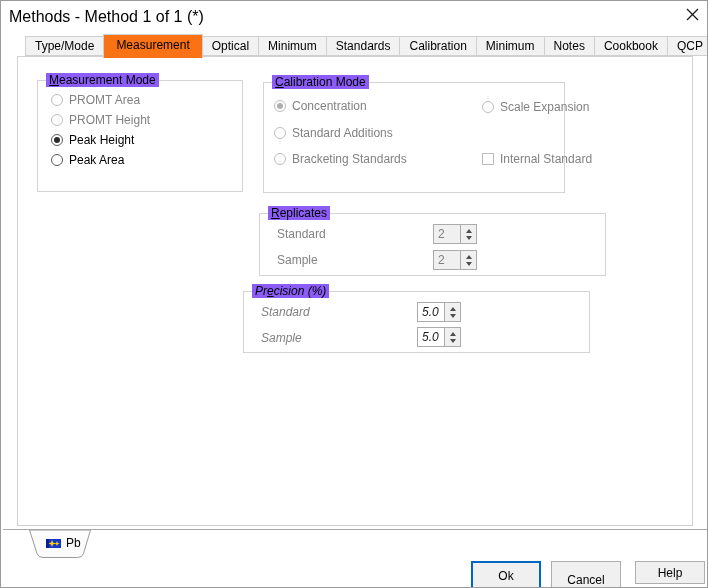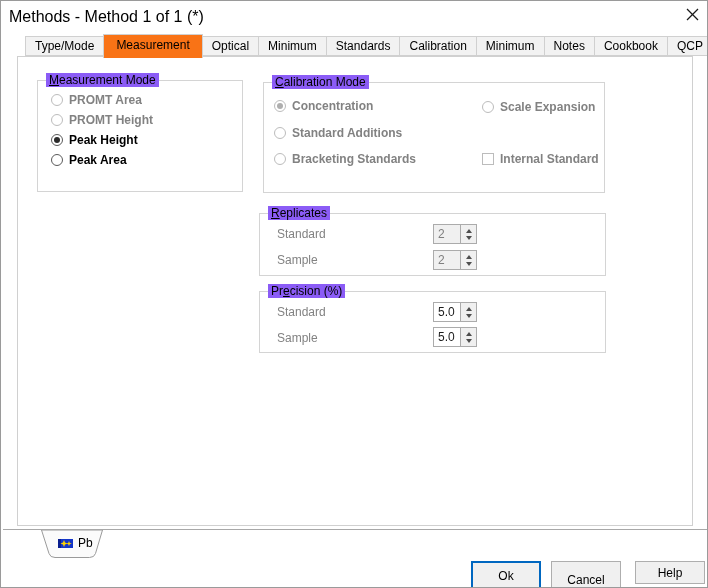--- a/index.html
+++ b/index.html
@@ -21,21 +21,21 @@
   .tab.active{
     height:24px;line-height:20px;background:#f97316;border-bottom:none;
     margin-bottom:-2px;position:relative;z-index:4;padding:0 12px;
   }
   .panel{left:16px;top:55px;width:676px;height:470px;border:1px solid #d0d0d0;background:#fff;box-sizing:border-box;z-index:1;}
   
   .gbox{border:1px solid #d4d4d4;box-sizing:border-box;z-index:2;}
   .legend{position:absolute;top:-8px;left:8px;background:#8b5cf6;padding:0 3px;color:#000;white-space:nowrap;}
   .mn{text-decoration:underline;}
   
-  .opt{display:flex;align-items:center;gap:6px;white-space:nowrap;font-weight:bold;}
+  .opt{display:flex;align-items:center;gap:6px;white-space:nowrap;}
   .radio{width:12px;height:12px;border-radius:50%;border:1px solid #5a5a5a;background:#fff;box-sizing:border-box;position:relative;flex:0 0 auto;}
   .radio.sel::after{content:"";position:absolute;left:2px;top:2px;width:6px;height:6px;border-radius:50%;background:#2b2b2b;}
   .radio.dis{border-color:#bcbcbc;}
   .radio.dis.sel::after{background:#aeaeae;}
   .checkbox{width:12px;height:12px;border:1px solid #bcbcbc;background:#fff;box-sizing:border-box;flex:0 0 auto;}
   .dis-text{color:#828282;}
   
   .tfield{
     box-sizing:border-box;border:1px solid #c2c2c2;background:#f1f1f1;
     padding:0 5px;line-height:19px;color:#5d5d5d;
@@ -54,21 +54,21 @@
   .arr-dn{width:0;height:0;border-left:3px solid transparent;border-right:3px solid transparent;border-top:4px solid #4e4e4e;}
   
   .btn{
     box-sizing:border-box;background:#f0f0f0;border:1px solid #aeaeae;
     font-family:"Liberation Sans", sans-serif;font-size:12px;color:#000;
     display:flex;align-items:center;justify-content:center;cursor:pointer;padding:0;
   }
   .btn.default{border:2px solid #0067c0;}
   
   .hline{left:2px;top:528px;width:704px;height:0;border-top:1px solid #a8a8a8;}
-  .pbtab{left:40px;top:529px;width:62px;height:28px;cursor:pointer;}
+  .pbtab{left:28px;top:529px;width:62px;height:28px;cursor:pointer;}
   .pbtab .tab-label{position:absolute;left:37px;top:6px;color:#000;}
   .pbtab .el-icon{position:absolute;left:17px;top:7px;}
 </style>
 </head>
 <body>
 
 <div class="window">
 
   <span class="abs title">Methods - Method 1 of 1 (*)</span>
   <button class="abs close-btn">
@@ -108,21 +108,21 @@
         <span class="radio sel"></span>
         <span>Peak Height</span>
       </div>
       <div class="opt">
         <span class="radio"></span>
         <span>Peak Area</span>
       </div>
     </div>
   </div>
 
-  <div class="abs gbox" style="left:262px;top:81px;width:342px;height:111px;">
+  <div class="abs gbox" style="left:262px;top:81px;width:302px;height:111px;">
     <span class="legend"><span></span><span class="mn">C</span><span>alibration Mode</span></span>
     <div class="opt abs" style="left:10px;top:16px;">
       <span class="radio dis sel"></span>
       <span class="dis-text">Concentration</span>
     </div>
     <div class="opt abs" style="left:10px;top:43px;">
       <span class="radio dis"></span>
       <span class="dis-text">Standard Additions</span>
     </div>
     <div class="opt abs" style="left:10px;top:69px;">
@@ -163,21 +163,21 @@
     <span class="abs dis-text" style="left:17px;top:39px;">Sample</span>
     <div class="abs spin dis" style="left:173px;top:36px;width:44px;height:20px;">
       <span class="val">2</span>
       <span class="btns">
           <span class="arr-up"></span>
           <span class="arr-dn"></span>
         </span>
     </div>
   </div>
 
-  <div class="abs gbox" style="left:258px;top:290px;width:347px;height:62px;">
+  <div class="abs gbox" style="left:242px;top:290px;width:347px;height:62px;font-style:italic;">
     <span class="legend"><span>Pr</span><span class="mn">e</span><span>cision (%)</span></span>
     <span class="abs dis-text" style="left:17px;top:13px;">Standard</span>
     <div class="abs spin" style="left:173px;top:10px;width:44px;height:20px;">
       <span class="val">5.0</span>
       <span class="btns">
           <span class="arr-up"></span>
           <span class="arr-dn"></span>
         </span>
     </div>
     <span class="abs dis-text" style="left:17px;top:39px;">Sample</span>

